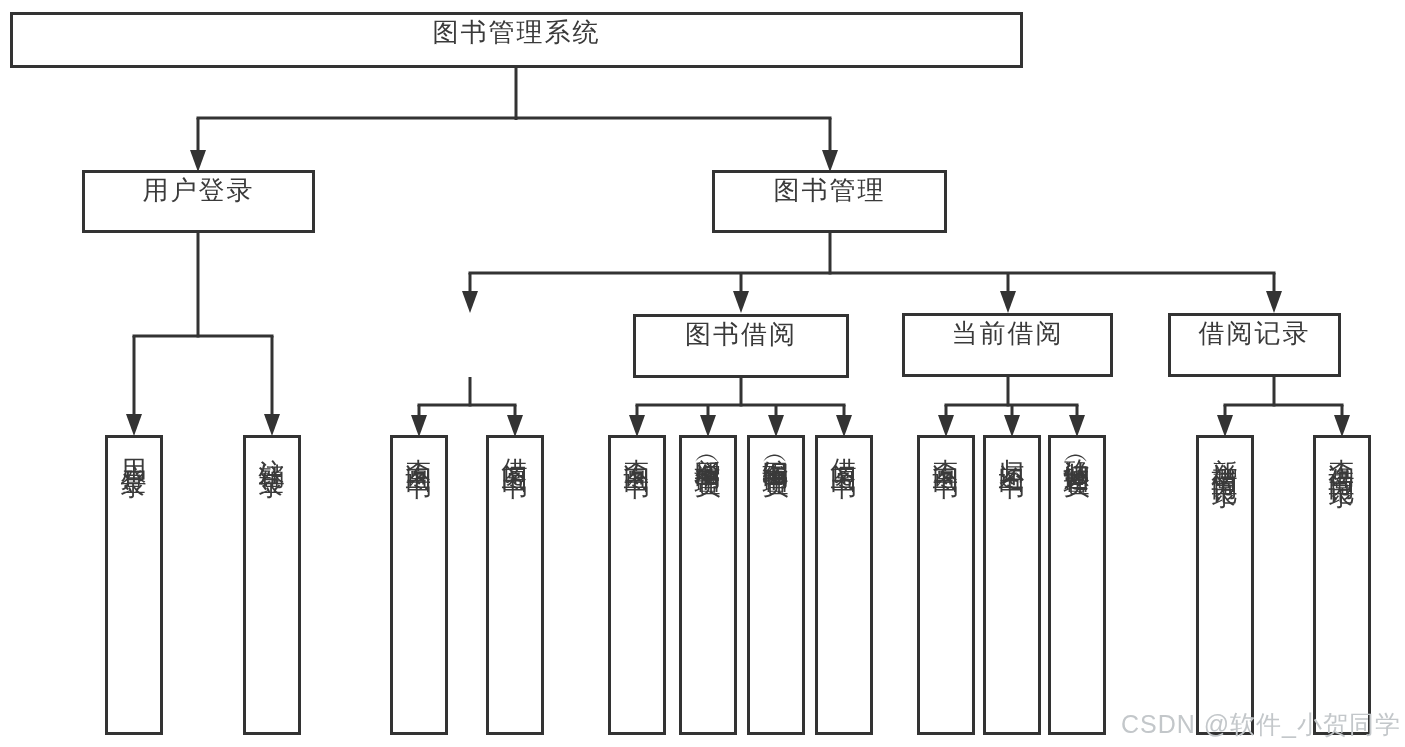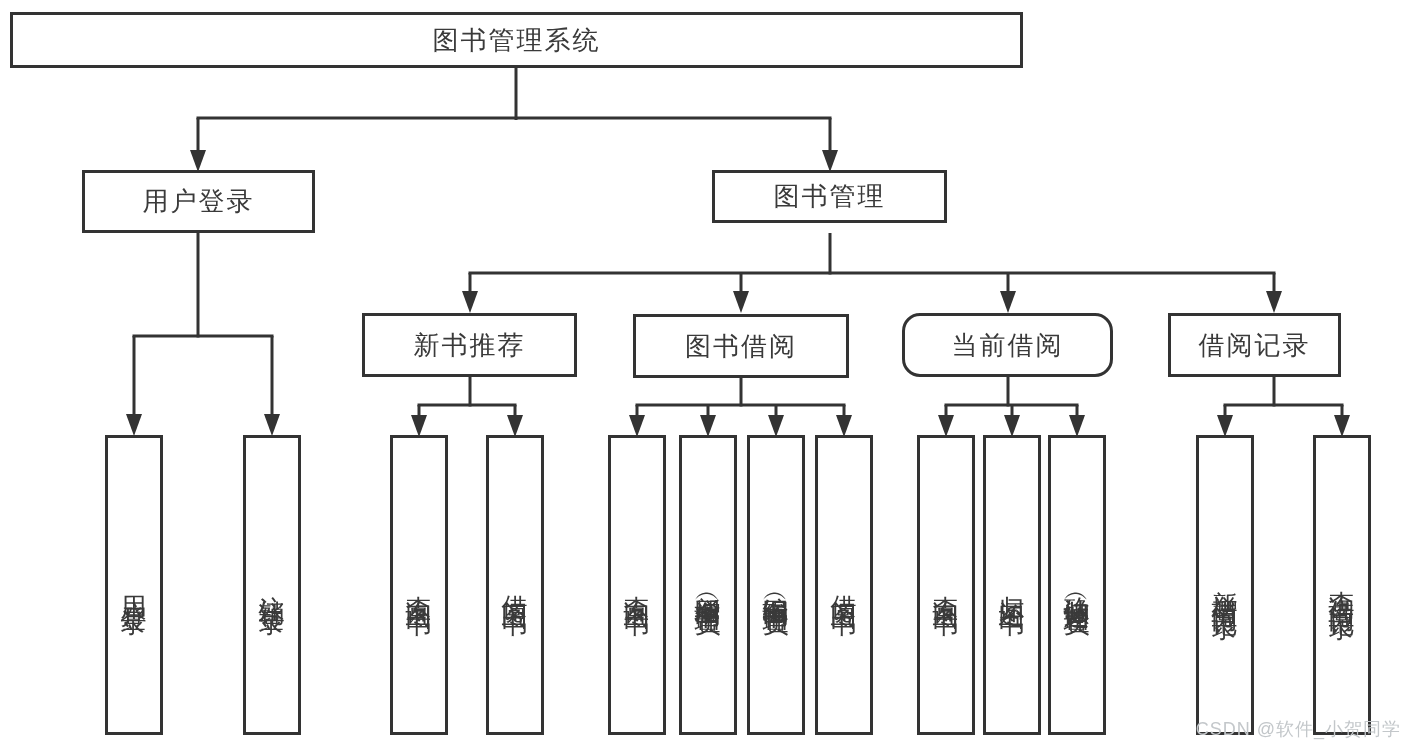--- a/index.html
+++ b/index.html
@@ -27,42 +27,42 @@
     pointer-events: none;
   }
   .connectors line { stroke: currentColor; stroke-width: 3; }
   .connectors polygon { fill: currentColor; }
   .node {
     position: absolute;
     box-sizing: border-box;
     background: #fff;
     border: 3px solid var(--line);
     display: flex;
-    align-items: center;
+    align-items: flex-start;
     justify-content: center;
     color: var(--text);
     font-size: 26px;
     letter-spacing: 2px;
     white-space: nowrap;
   }
   .leaf {
     border-width: 3px;
   }
   .leaf .v {
     writing-mode: vertical-rl;
     text-orientation: mixed;
     letter-spacing: 5px;
     line-height: 1;
   }
   .leaf .v.long { letter-spacing: 2px; }
   .watermark {
     position: absolute;
     right: 4px;
     bottom: 6px;
-    font-size: 18px;
+    font-size: 25px;
     color: var(--watermark);
     letter-spacing: 1px;
     z-index: 5;
   }
 </style>
 </head>
 <body>
 
 <div class="canvas">
 
@@ -142,31 +142,28 @@
     </g>
   </svg>
 
   <div class="node" style="left:10px; top:12px; width:1013px; height:56px;">
     <span>图书管理系统</span>
   </div>
 
   <div class="node" style="left:82px; top:170px; width:233px; height:63px;">
     <span>用户登录</span>
   </div>
-  <div class="node" style="left:712px; top:170px; width:235px; height:53px;">
+  <div class="node" style="left:712px; top:170px; width:235px; height:63px;">
     <span>图书管理</span>
   </div>
 
-  <div class="node" style="left:362px; top:313px; width:215px; height:64px;">
-    <span>新书推荐</span>
-  </div>
   <div class="node" style="left:633px; top:314px; width:216px; height:64px;">
     <span>图书借阅</span>
   </div>
-  <div class="node" style="left:902px; top:313px; width:211px; height:64px;border-radius:18px;">
+  <div class="node" style="left:902px; top:313px; width:211px; height:64px;">
     <span>当前借阅</span>
   </div>
   <div class="node" style="left:1168px; top:313px; width:173px; height:64px;">
     <span>借阅记录</span>
   </div>
 
   <div class="node leaf" style="left:105px; top:435px; width:58px; height:300px;">
     <span class="v">用户登录</span>
   </div>
   <div class="node leaf" style="left:243px; top:435px; width:58px; height:300px;">

